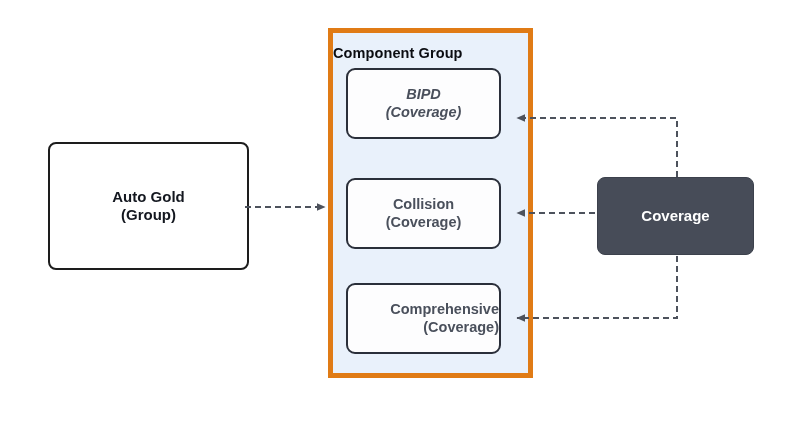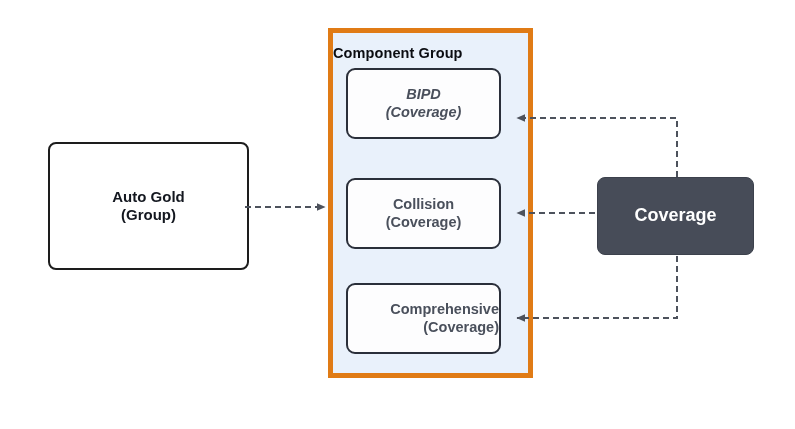--- a/index.html
+++ b/index.html
@@ -86,21 +86,21 @@
   
   #node-classification {
     left: 597px;
     top: 177px;
     width: 157px;
     height: 78px;
     background: #474c58;
     border: 1.5px solid #3c414c;
     border-radius: 8px;
     color: #ffffff;
-    font-size: 18px;
+    font-size: 15px;
     font-weight: bold;
   }
 
   
   #connectors {
     position: absolute;
     left: 0;
     top: 0;
     width: 795px;
     height: 429px;

